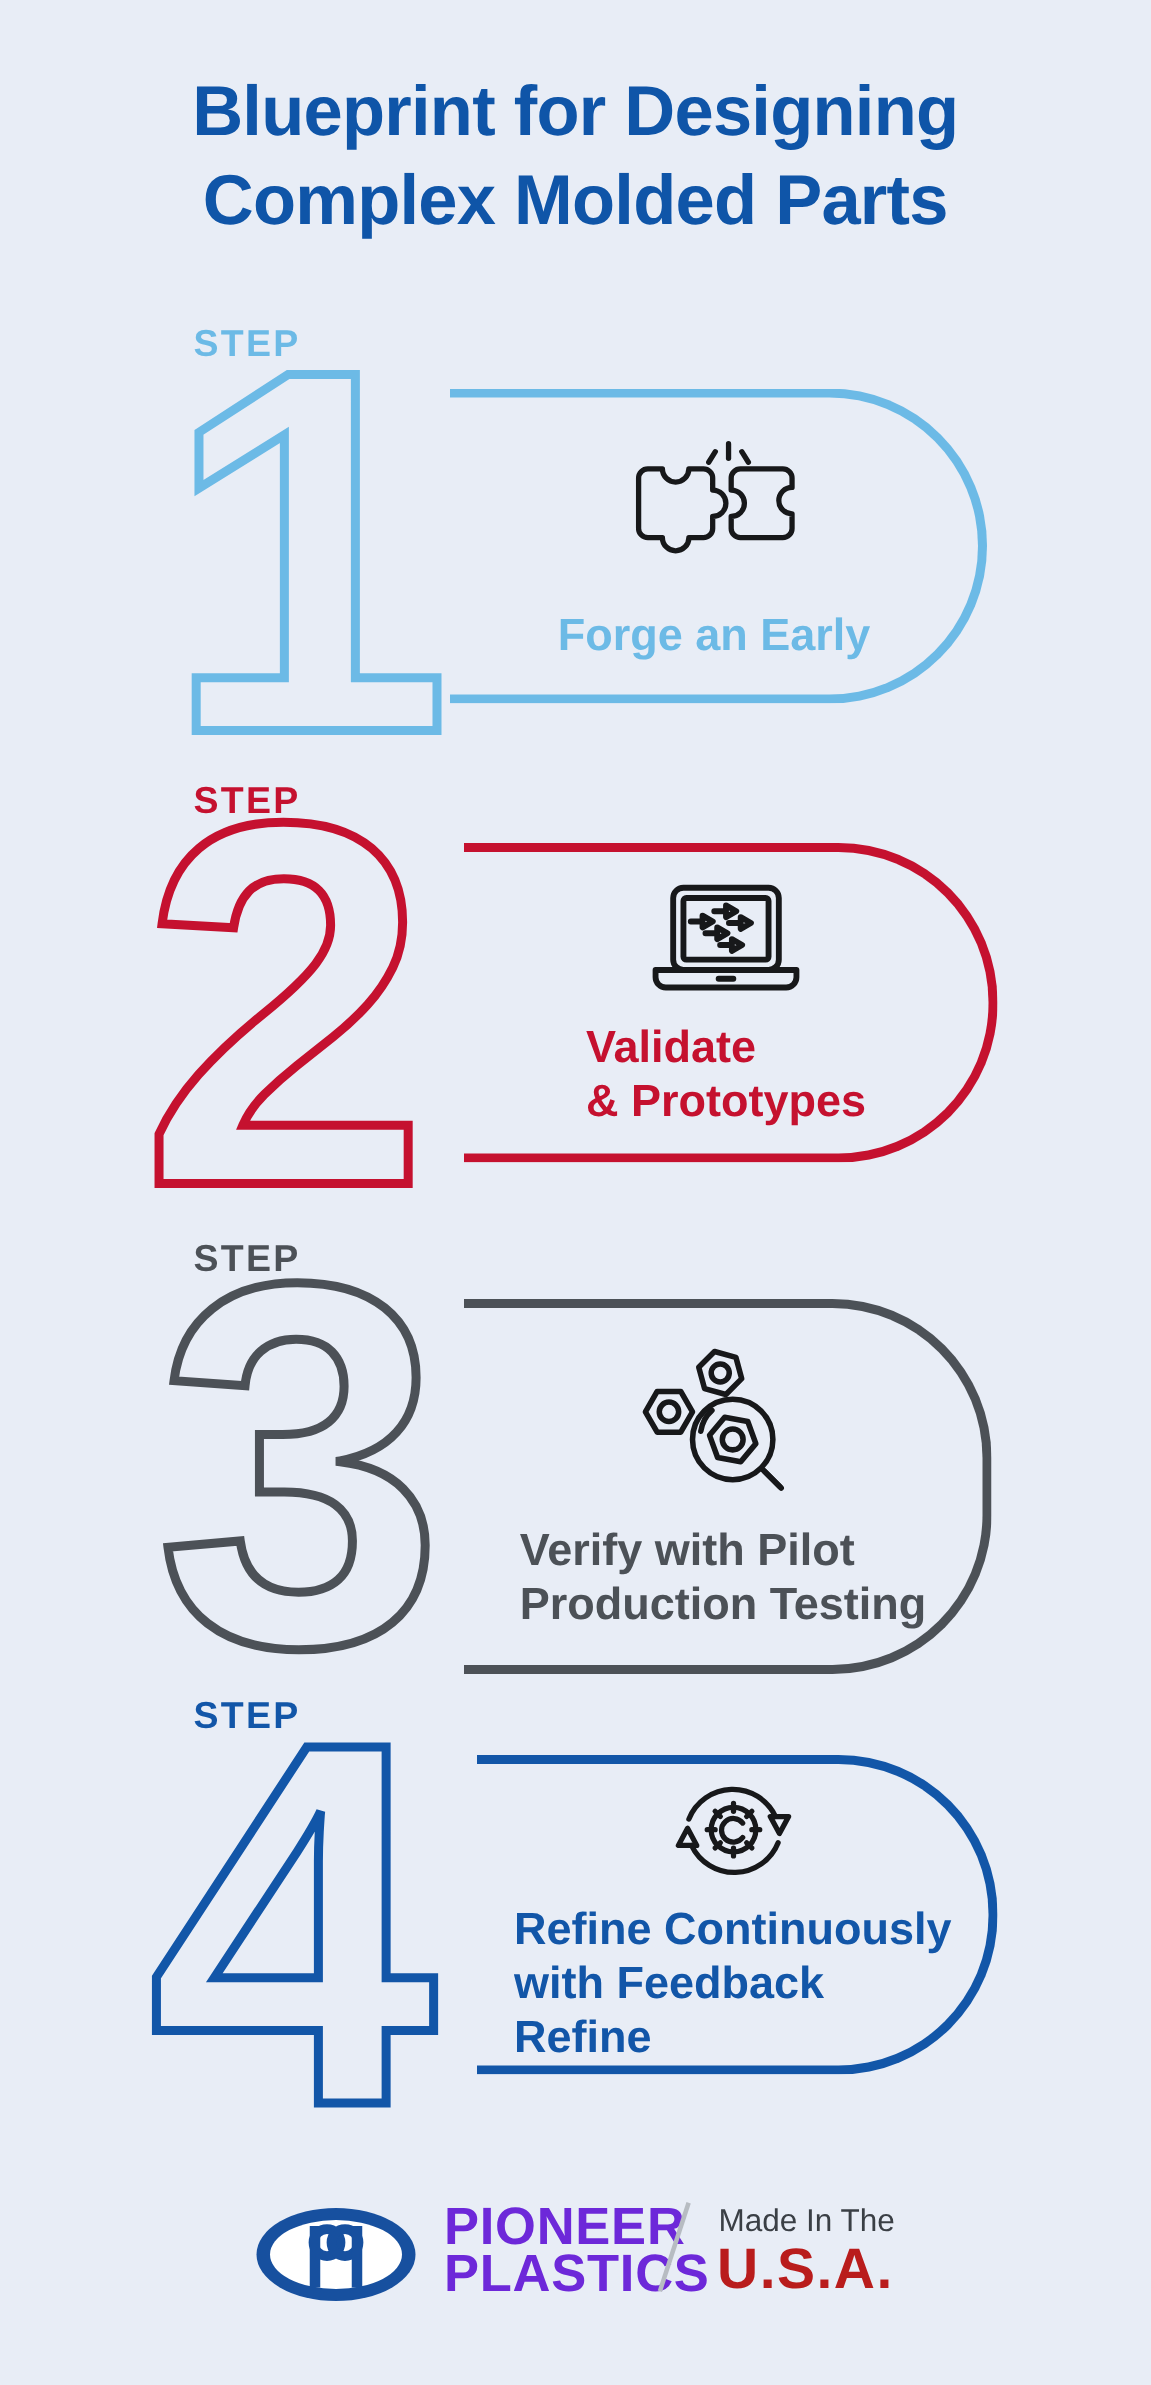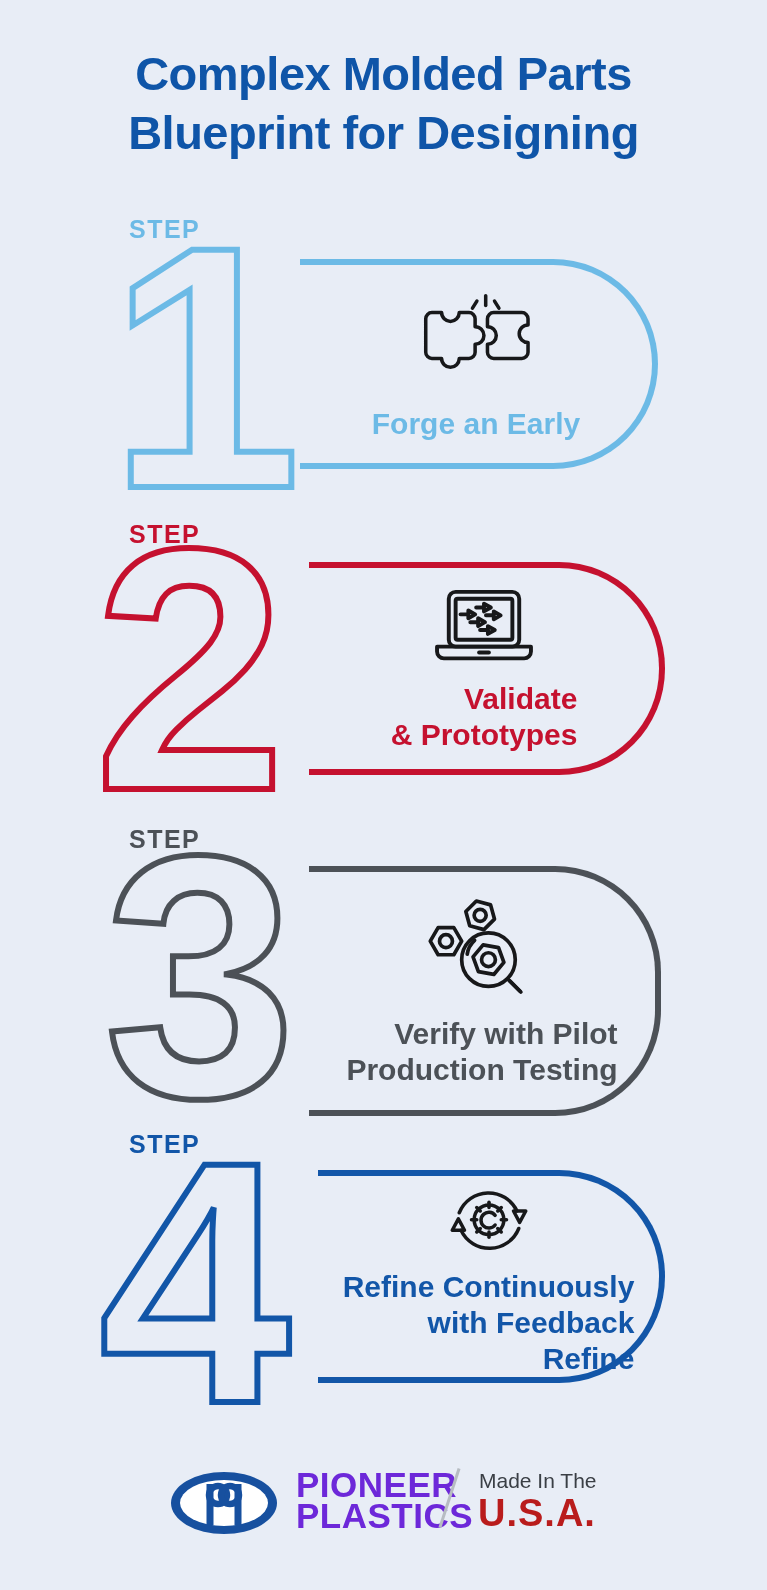--- a/index.html
+++ b/index.html
@@ -29,21 +29,21 @@
     font-weight:bold;font-size:345px;
     fill:none;stroke-width:6px;
   }
   .pill{
     position:absolute;
     border-style:solid;border-width:6px;border-left:none;
     border-radius:0 106px 106px 0;
     box-sizing:border-box;
     display:flex;flex-direction:column;
     align-items:center;justify-content:center;
-    text-align:right;
+    text-align:left;
   }
   .pill .cap{
     font-size:30px;font-weight:bold;line-height:36px;
   }
   .icon{display:block;}
   .icon path,.icon rect,.icon circle,.icon line,.icon ellipse,.icon polygon{
     fill:none;stroke:#17181a;stroke-width:4;
     stroke-linecap:round;stroke-linejoin:round;
   }
   
@@ -71,22 +71,22 @@
     font-size:38px;font-weight:bold;color:#b91c1c;
     letter-spacing:1px;
   }
 </style>
 </head>
 <body>
 
 <div class="canvas">
 
   <div class="title">
+    <div>Blueprint for Designing</div>
     <div>Complex Molded Parts</div>
-    <div>Blueprint for Designing</div>
   </div>
 
   <div class="step-label c1" style="left:129px;top:215px;">STEP</div>
   <svg class="num" style="left:90px;top:243px;" width="230" height="252" viewBox="0 0 230 252">
     <text x="115" y="244" text-anchor="middle" stroke="#6cbae6">1</text>
   </svg>
   <div class="pill b1" style="left:300px;top:259px;width:358px;height:210px;gap:22px;">
     <svg class="icon" width="150" height="97" viewBox="0 0 170 110">
       <path d="M86,16 l-5,8" stroke-width="3.5"></path>
       <path d="M96,10 v11" stroke-width="3.5"></path>

